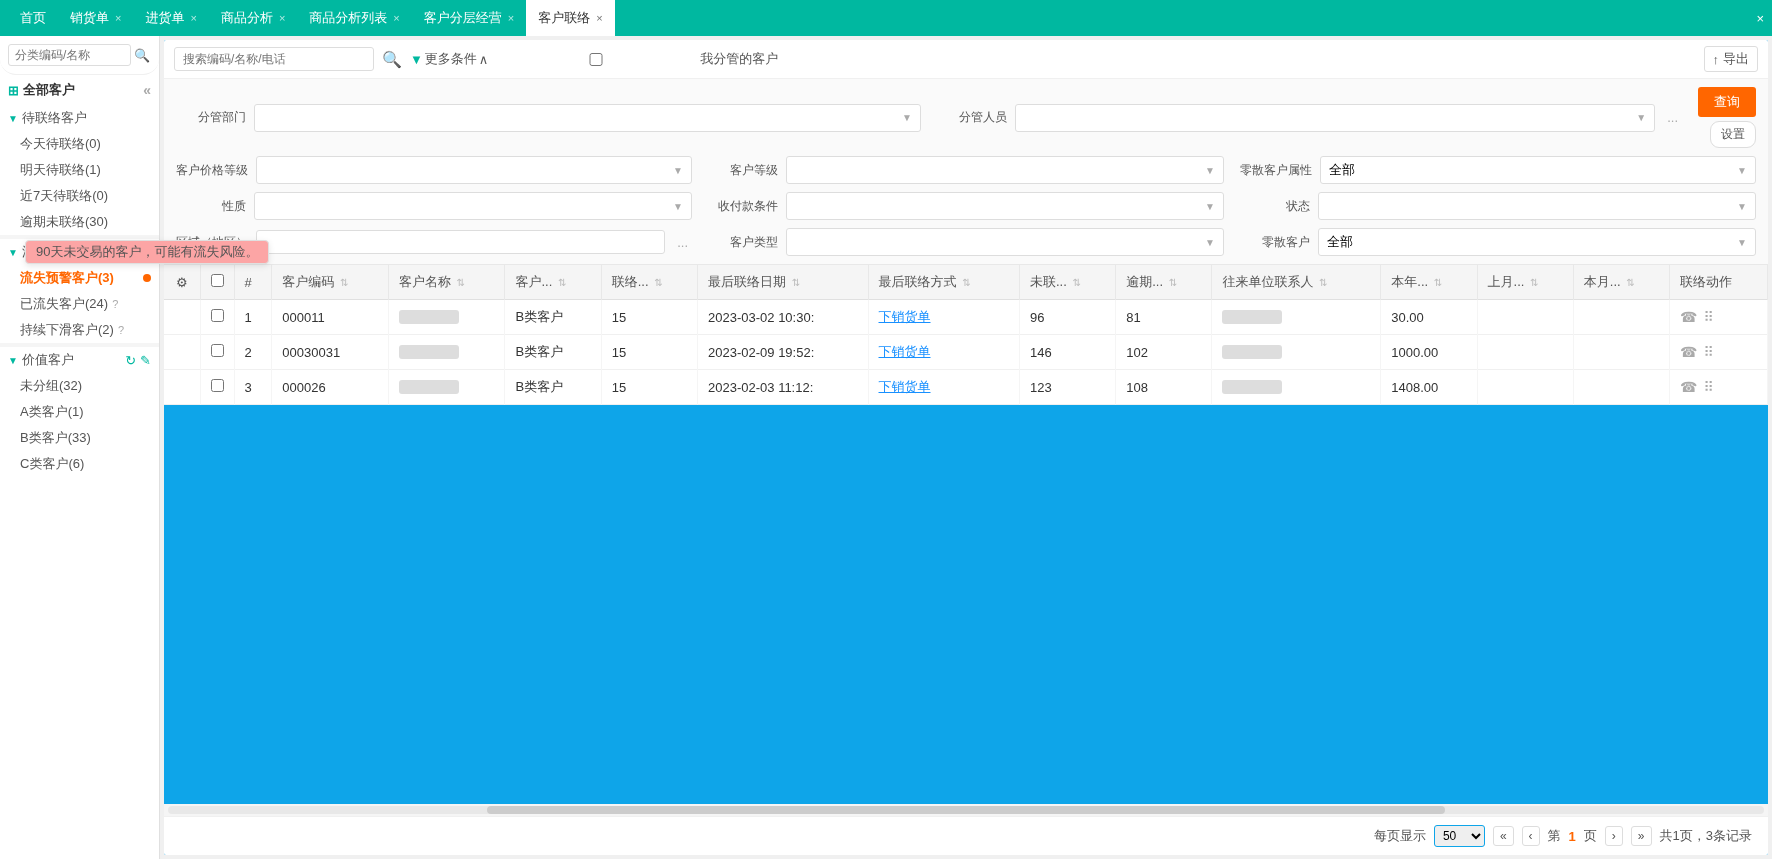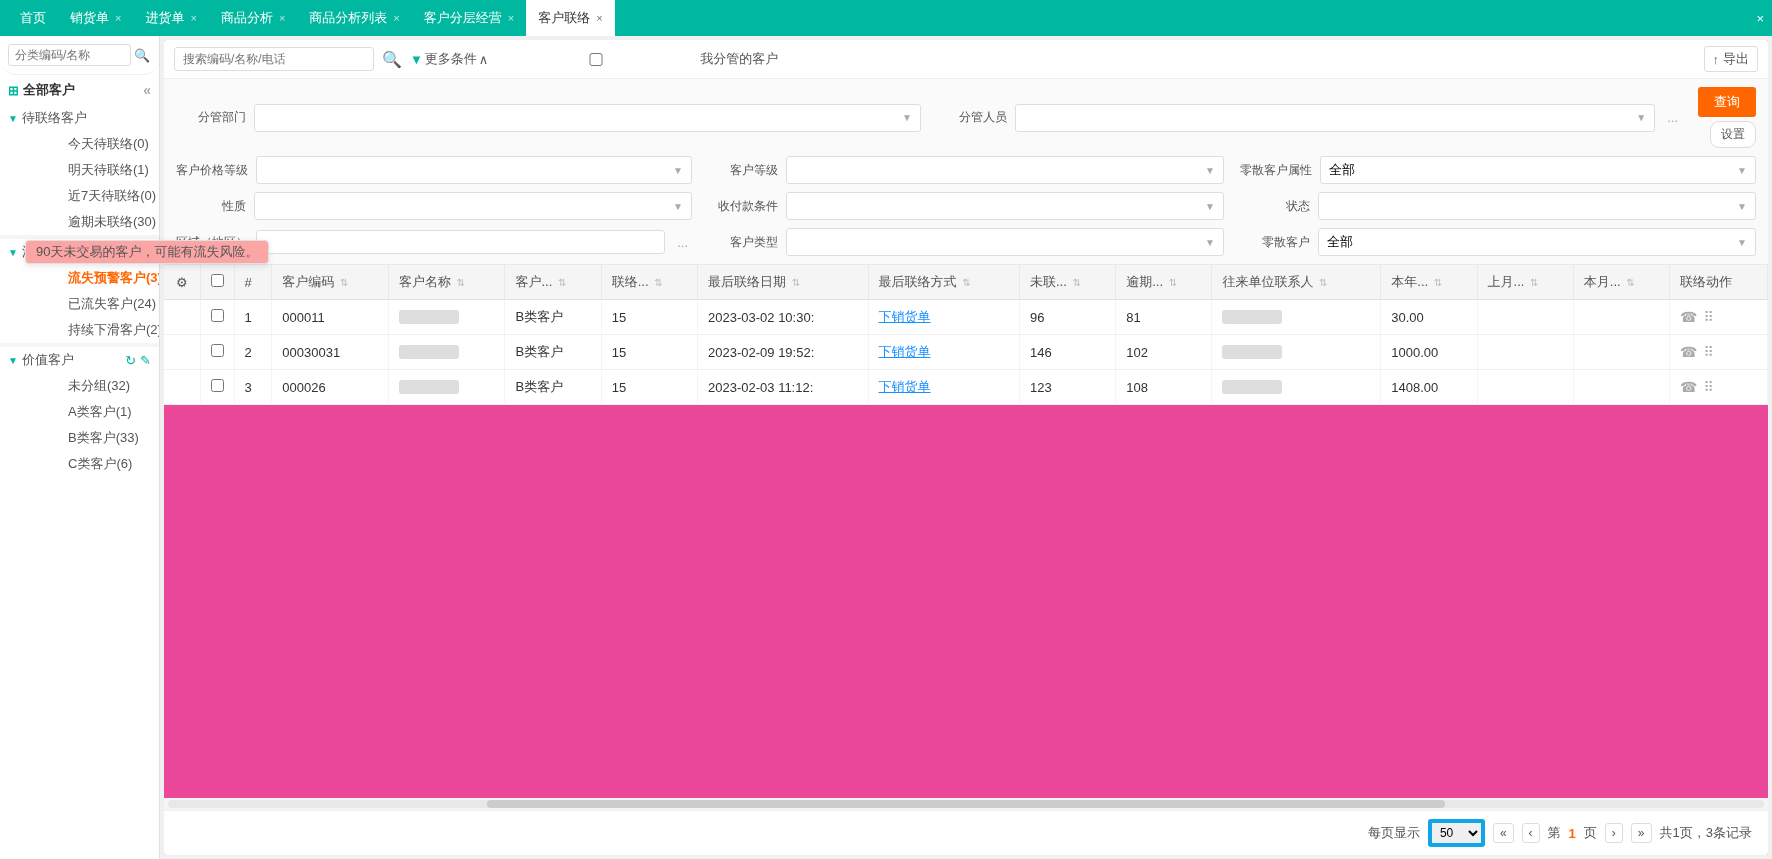--- a/index.html
+++ b/index.html
@@ -121,36 +121,35 @@
       margin-right: 4px;
       font-size: 10px;
       color: #00b8a0;
     }
     .sidebar-item {
       padding: 4px 8px 4px 20px;
       color: #555;
       font-size: 12px;
       cursor: pointer;
       white-space: nowrap;
-      margin-left: 48px;
     }
     .sidebar-item.active {
       color: #ff6600;
       font-weight: bold;
       text-align: center;
     }
     .sidebar-divider { height: 4px; background: #f5f5f5; }
 
     
     .content {
       flex: 1;
       display: flex;
       flex-direction: column;
       overflow: hidden;
-      background: #ec4899;
+      background: #0ea5e9;
       margin: 4px;
       border-radius: 2px;
     }
 
     
     .toolbar {
       padding: 6px 10px;
       background: white;
       border-bottom: 1px solid #f0f0f0;
       display: flex;
@@ -336,21 +335,21 @@
       display: flex;
       align-items: center;
       justify-content: flex-end;
       gap: 8px;
       background: white;
       border-top: 1px solid #f0f0f0;
       font-size: 12px;
       color: #555;
     }
     .pagination .page-size-select {
-      border: 4px solid #0ea5e9;
+      border: 1px solid #0ea5e9;
       border-radius: 3px;
       padding: 2px 4px;
       font-size: 12px;
     }
     .pagination .page-btn {
       border: 1px solid #ddd;
       background: white;
       border-radius: 3px;
       padding: 2px 6px;
       cursor: pointer;

